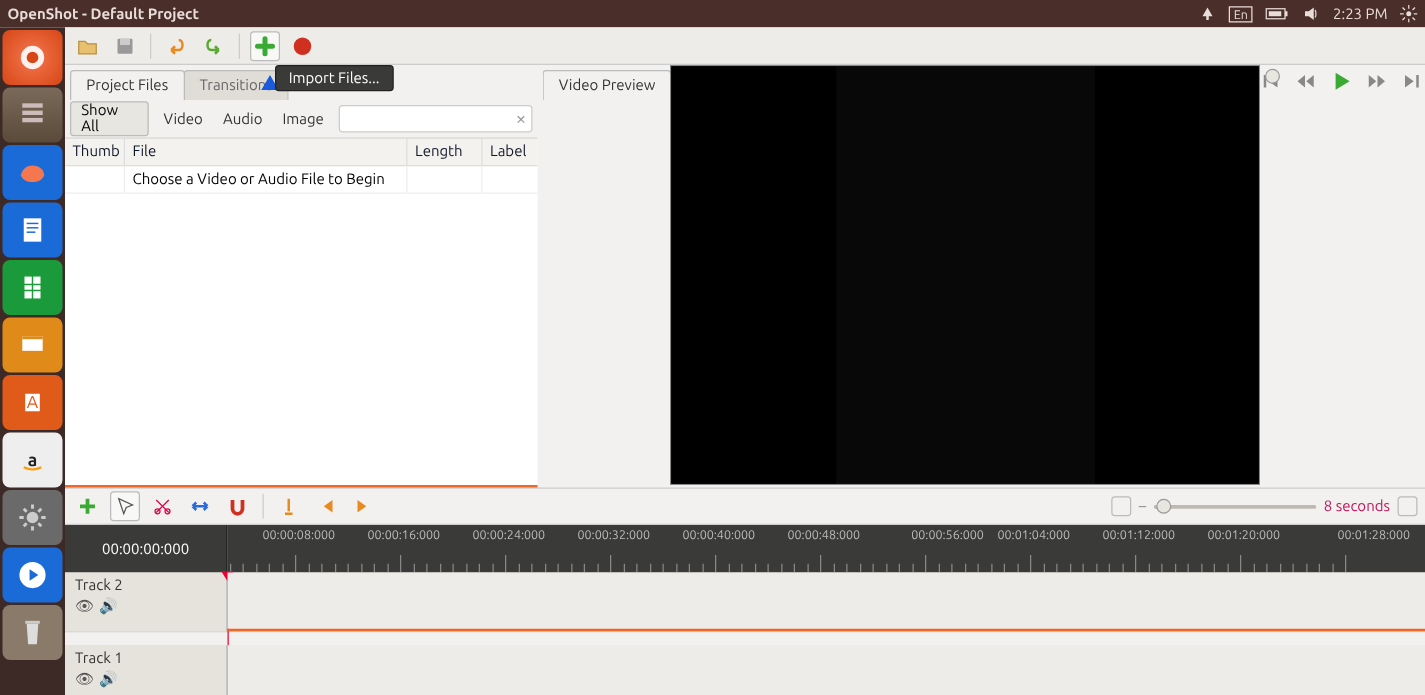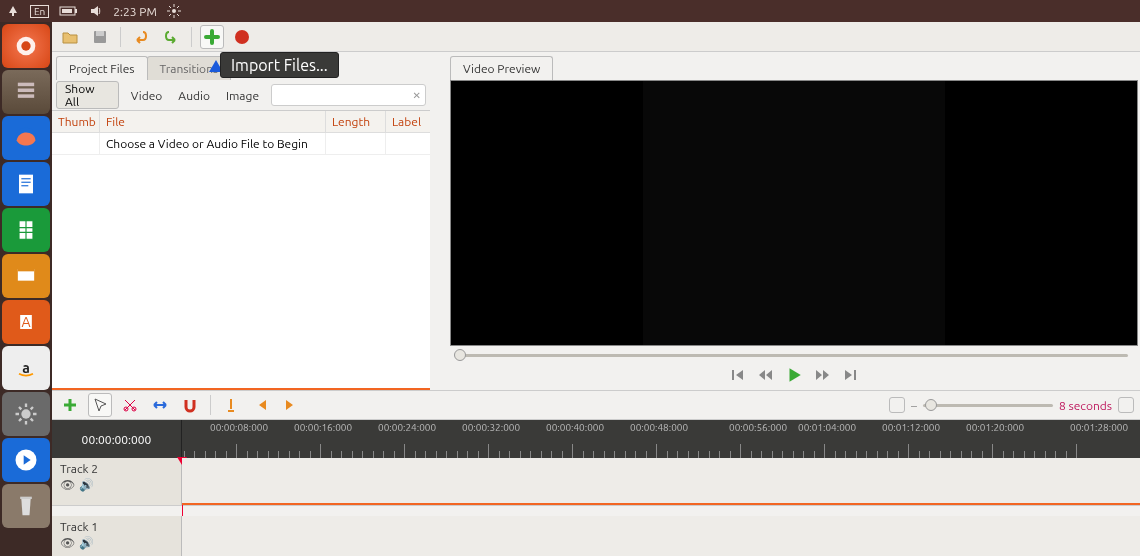--- a/index.html
+++ b/index.html
@@ -31,44 +31,44 @@
 
 .app { position: absolute; left: 52px; top: 22px; width: 1088px; height: 534px; background: #f2f1ef; }
 
 
 .toolbar { height: 30px; display: flex; align-items: center; gap: 6px; padding: 2px 6px; background: #eeece8; border-bottom: 1px solid #ccc; }
 .tb-btn { width: 24px; height: 24px; display: flex; align-items: center; justify-content: center; border: 1px solid transparent; border-radius: 3px; }
 .tb-btn.active { border: 1px solid #bbb; background: #f8f8f6; }
 .tb-sep { width: 1px; height: 20px; background: #ccc; margin: 0 2px; }
 
 
-.tooltip { position: absolute; left: 168px; top: 30px; background: #3a3a38; color: #fff; padding: 3px 10px; border-radius: 3px; border: 1px solid #222; font-size: 16px; z-index: 10; }
+.tooltip { position: absolute; left: 168px; top: 30px; background: #3a3a38; color: #fff; padding: 3px 10px; border-radius: 3px; border: 1px solid #222; font-size: 12px; z-index: 10; }
 .arrow-annotation { position: absolute; left: 154px; top: 38px; z-index: 9; }
 
 
 .panels { display: flex; height: 338px; }
 .panel-left { width: 378px; display: flex; flex-direction: column; border-bottom: 2px solid #f26522; }
-.panel-right { flex: 1; display: flex; flex-direction: column; padding: 0 2px 2px 20px; }
+.panel-right { flex: 1; display: flex; padding: 0 2px 2px 4px; }
 
 
 .tabs { height: 28px; display: flex; align-items: flex-end; padding-left: 4px; gap: 0; background: transparent; }
 .tab { padding: 5px 12px; border: 1px solid #bbb; border-bottom: none; background: #e0ddd6; color: #666; border-radius: 3px 3px 0 0; margin-right: -1px; }
 .tab.active { background: #f2f1ef; color: #333; }
 
 
 .filterbar { height: 30px; display: flex; align-items: center; gap: 8px; padding: 2px 4px; }
 .showall { border: 1px solid #bbb; background: #e8e6e0; padding: 0 8px; border-radius: 3px; }
 .filter-link { color: #333; padding: 2px 4px; }
 .searchbox { margin-left: auto; width: 160px; height: 22px; border: 1px solid #ccc; border-radius: 3px; background: #fff; display: flex; align-items: center; padding: 0 4px; }
 .searchbox .clear { color: #999; margin-left: auto; font-size: 10px; }
 
 
 .filelist { flex: 1; background: #fff; border-top: 1px solid #ccc; }
 .filelist-header { display: flex; border-bottom: 1px solid #ddd; background: #f4f2ee; }
-.fh-col { padding: 4px 6px; border-right: 1px solid #ddd; color: #c2410c; }
+.fh-col { padding: 4px 6px; border-right: 1px solid #ddd; color: #0f172a; }
 .fh-thumb { width: 48px; }
 .fh-file { flex: 1; }
 .fh-length { width: 60px; }
 .fh-label { width: 44px; border-right: none; }
 .filelist-row { display: flex; border-bottom: 1px solid #eee; }
 .filelist-row .cell { padding: 4px 6px; border-right: 1px solid #eee; }
 
 
 .preview-tabs { height: 28px; display: flex; align-items: flex-end; }
 .preview-area { flex: 1; background: #000; border: 1px solid #888; position: relative; }
@@ -109,20 +109,21 @@
 .tl-track:nth-child(1) .tl-track-lane { border-bottom: none; }
 .tl-gap { height: 10px; background: #f2f1ef; }
 
 
 svg { display: block; }
 </style>
 </head>
 <body>
 
 <div class="menubar">
+  <div class="menubar-title">OpenShot - Default Project</div>
   <div class="menubar-right">
     <span>
         <svg width="14" height="14" viewBox="0 0 14 14">
           <path d="M7 2 L11 9 H3 Z M6 9h2v3H6z"></path>
         </svg>
       </span>
     <span style="border:1px solid #e8ddd8;padding:0 3px;font-size:10px;text-align:right;">En</span>
     <span>
         <svg width="20" height="12" viewBox="0 0 20 12">
           <rect x="1" y="2" width="15" height="8" fill="none" stroke="#e8ddd8"></rect>

